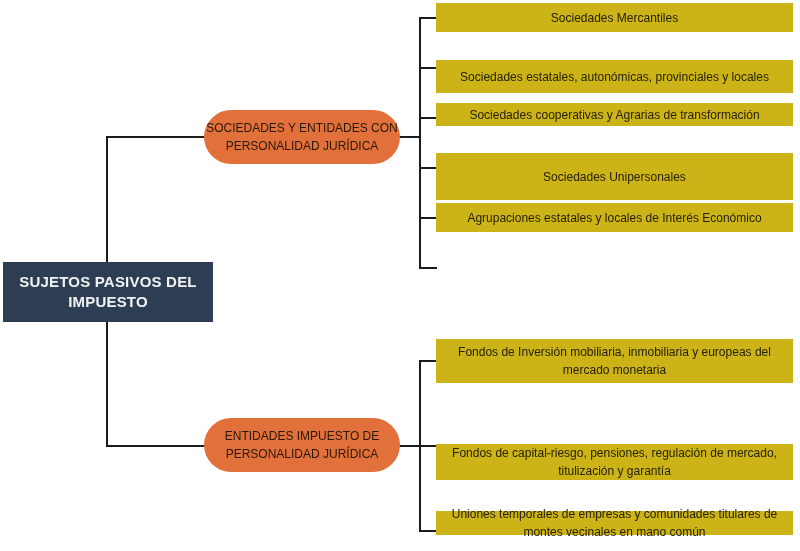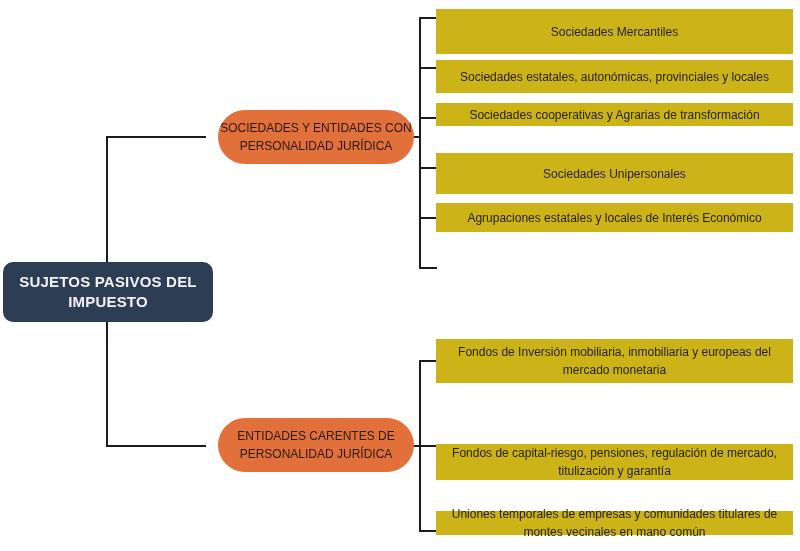--- a/index.html
+++ b/index.html
@@ -16,28 +16,28 @@
   }
   .line{position:absolute;background:var(--line);}
   .line.h{height:2px;}
   .line.v{width:2px;}
   .node{
     position:absolute;display:flex;align-items:center;justify-content:center;
     text-align:center;box-sizing:border-box;
   }
   .node span{white-space:pre-line;display:block;width:100%;}
   .root-node{
-    left:3px;top:262px;width:210px;height:60px;border-radius:10px;
+    left:3px;top:262px;width:210px;height:60px;border-radius:0;
     background:var(--root-bg);color:var(--root-text);
     font-weight:bold;font-size:15px;line-height:1.33;letter-spacing:.2px;
   }
   .branch-node{
     left:204px;width:196px;height:54px;border-radius:27px;
     background:var(--branch-bg);color:var(--branch-text);
-    font-size:12px;line-height:1.5;margin-left:14px;
+    font-size:12px;line-height:1.5;
   }
   .leaf-node{
     left:436px;width:357px;
     background:var(--leaf-bg);color:var(--leaf-text);
     font-size:12px;line-height:1.5;padding:0 2px;
   }
 </style>
 </head>
 <body>
 
@@ -66,34 +66,34 @@
   <div class="node root-node">
     <span>SUJETOS PASIVOS DEL
 IMPUESTO</span>
   </div>
 
   <div class="node branch-node" style="top:110px">
     <span>SOCIEDADES Y ENTIDADES CON
 PERSONALIDAD JURÍDICA</span>
   </div>
   <div class="node branch-node" style="top:418px">
-    <span>ENTIDADES CARENTES DE
+    <span>ENTIDADES IMPUESTO DE
 PERSONALIDAD JURÍDICA</span>
   </div>
 
-  <div class="node leaf-node" style="top:9px;height:45px">
+  <div class="node leaf-node" style="top:3px;height:29px">
     <span>Sociedades Mercantiles</span>
   </div>
   <div class="node leaf-node" style="top:60px;height:33px">
     <span>Sociedades estatales, autonómicas, provinciales y locales</span>
   </div>
   <div class="node leaf-node" style="top:103px;height:23px">
     <span>Sociedades cooperativas y Agrarias de transformación</span>
   </div>
-  <div class="node leaf-node" style="top:153px;height:41px">
+  <div class="node leaf-node" style="top:153px;height:47px">
     <span>Sociedades Unipersonales</span>
   </div>
   <div class="node leaf-node" style="top:203px;height:29px">
     <span>Agrupaciones estatales y locales de Interés Económico</span>
   </div>
 
   <div class="node leaf-node" style="top:339px;height:44px">
     <span>Fondos de Inversión mobiliaria, inmobiliaria y europeas del
 mercado monetaria</span>
   </div>

